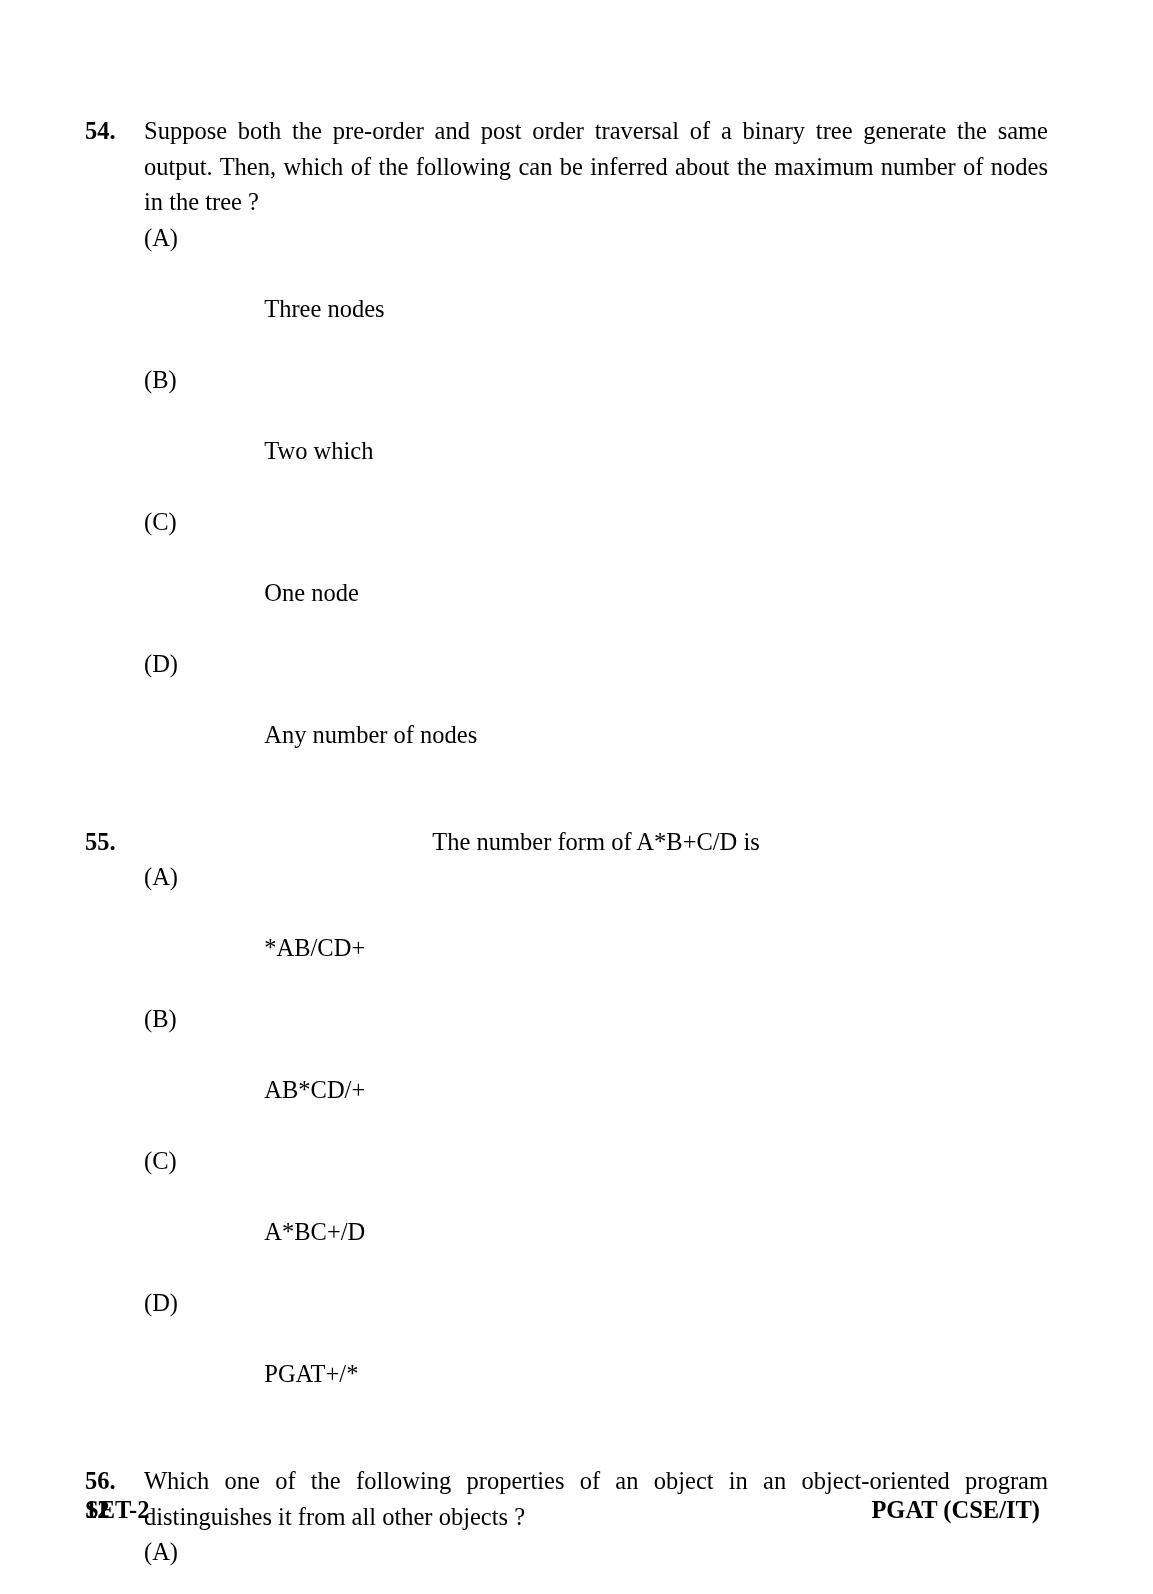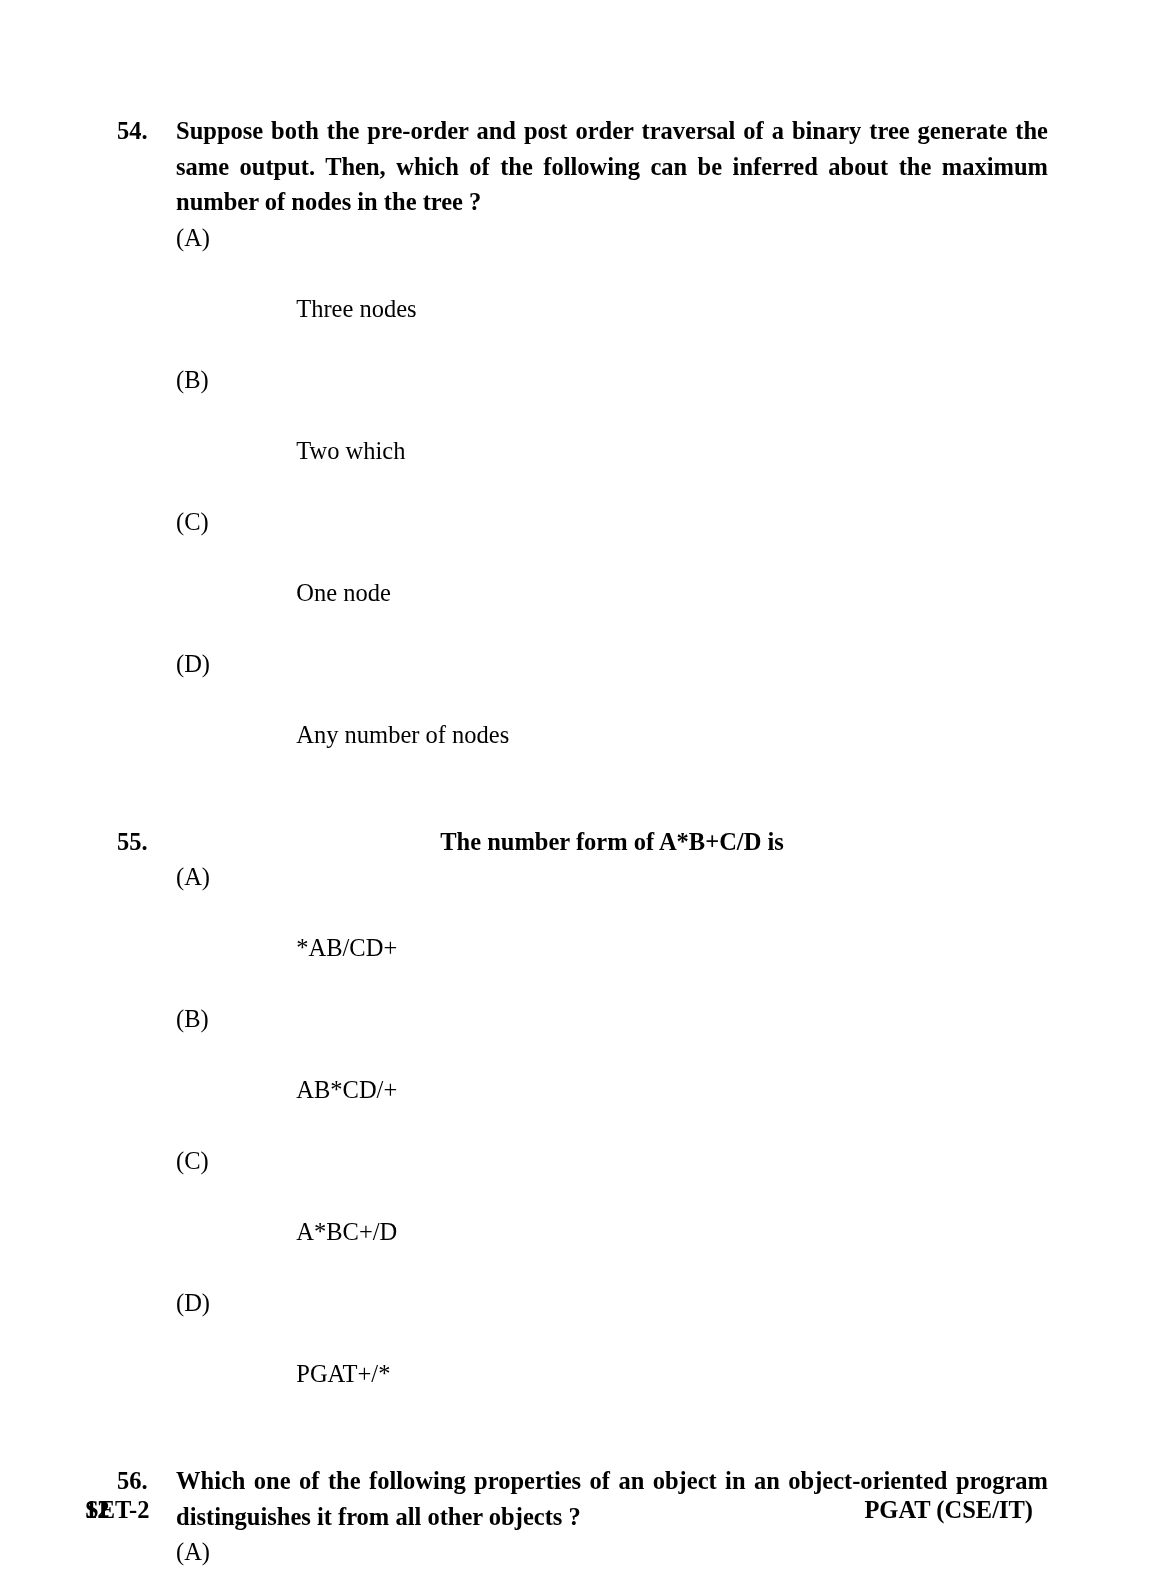--- a/index.html
+++ b/index.html
@@ -27,21 +27,20 @@
   .content {
     position: absolute;
     left: 85px;
     top: 113px;
     width: 963px;   
   }
 
   .question {
     display: block;
     margin-bottom: 0;
-    margin-left: 32px;
   }
   .q-spacer-54 { height: 36px; }
   .q-spacer-55 { height: 36px; }
 
   
   .q-head {
     position: relative;
     padding-left: 59px;       
     font-size: 24.5px;
     line-height: 35.5px;
@@ -50,21 +49,21 @@
   }
   .q-head.noj { text-align: center; }
   .q-num {
     position: absolute;
     left: 0;
     top: 0;
     font-weight: bold;
     font-size: 24.5px;
     line-height: 35.5px;
   }
-  .q-stem { display: block; font-weight: bold; }
+  .q-stem { display: block; }
 
   
   .options {
     margin: 0;
     padding: 0;
     list-style: none;
   }
   .option {
     position: relative;
     padding-left: 118px;      
@@ -96,21 +95,21 @@
     position: absolute;
     left: 0; top: 0;
   }
   .footer-center {
     position: absolute;
     left: 0; top: 0;
     width: 100%;
   }
   .footer-right {
     position: absolute;
-    right: 15px; top: 0;
+    right: 8px; top: 0;
     text-align: left;
     font-family: Liberation Serif, serif;
   }
 </style>
 </head>
 <body>
 
 <div class="page">
 
   <div class="content">

